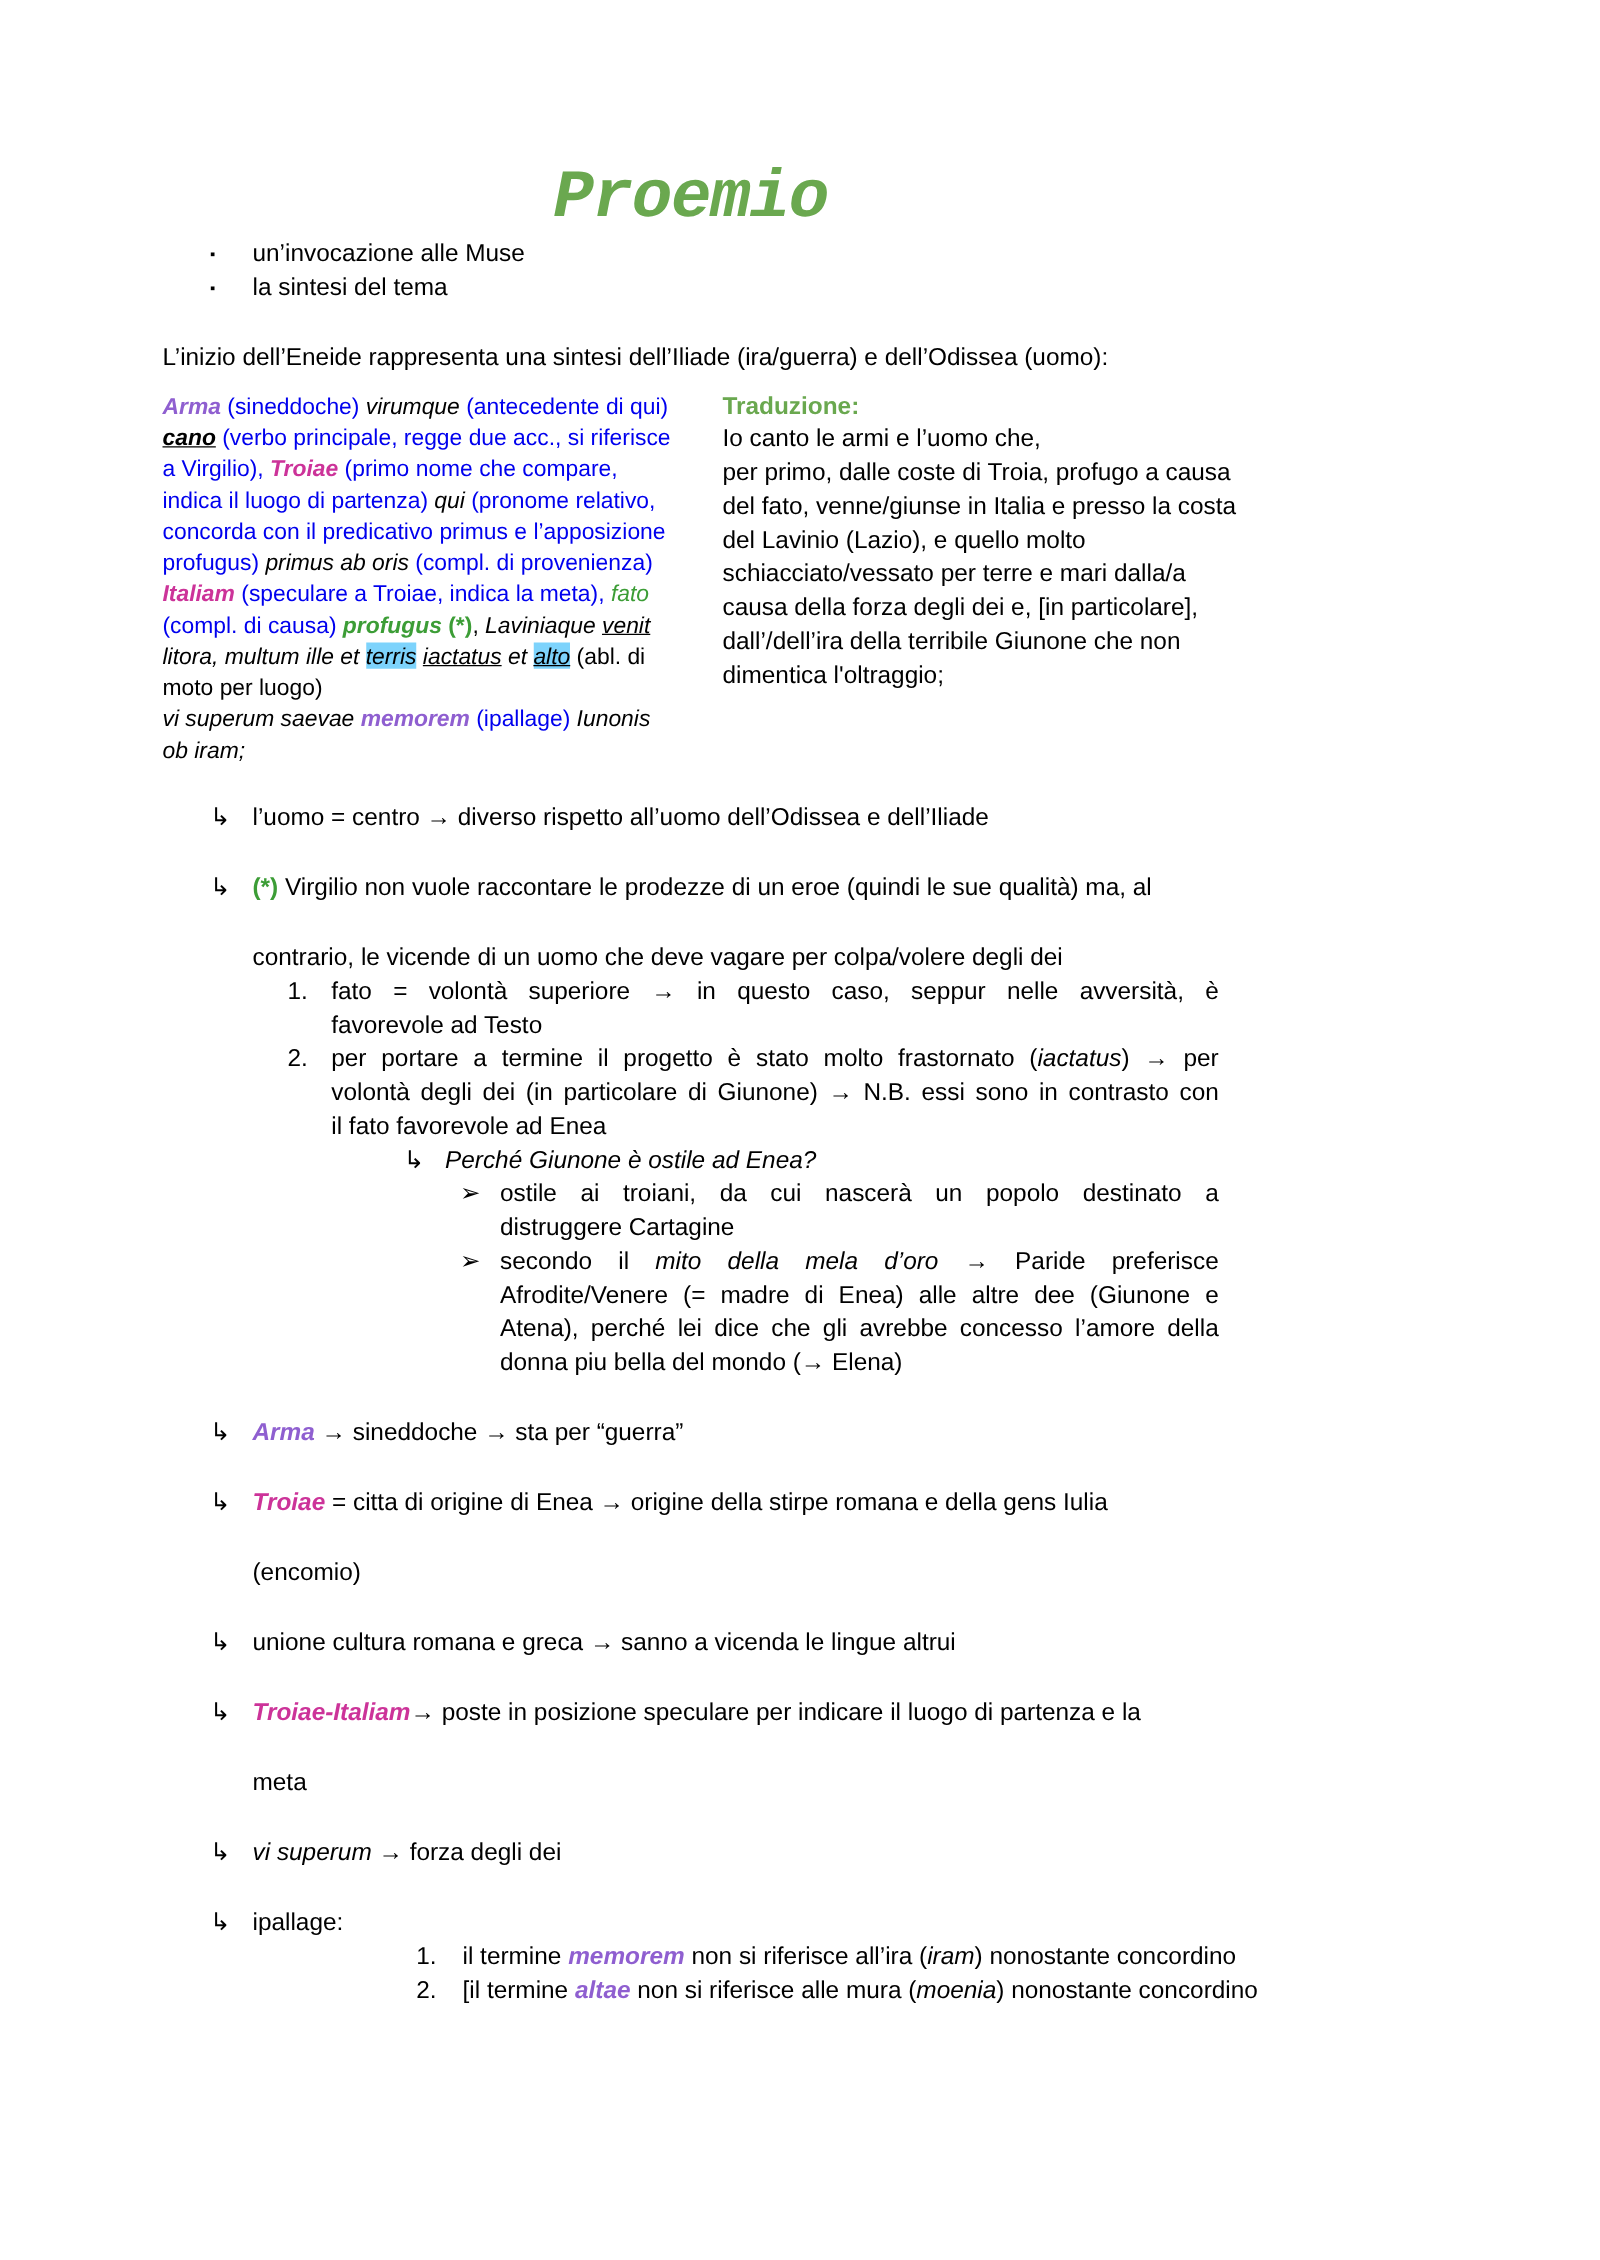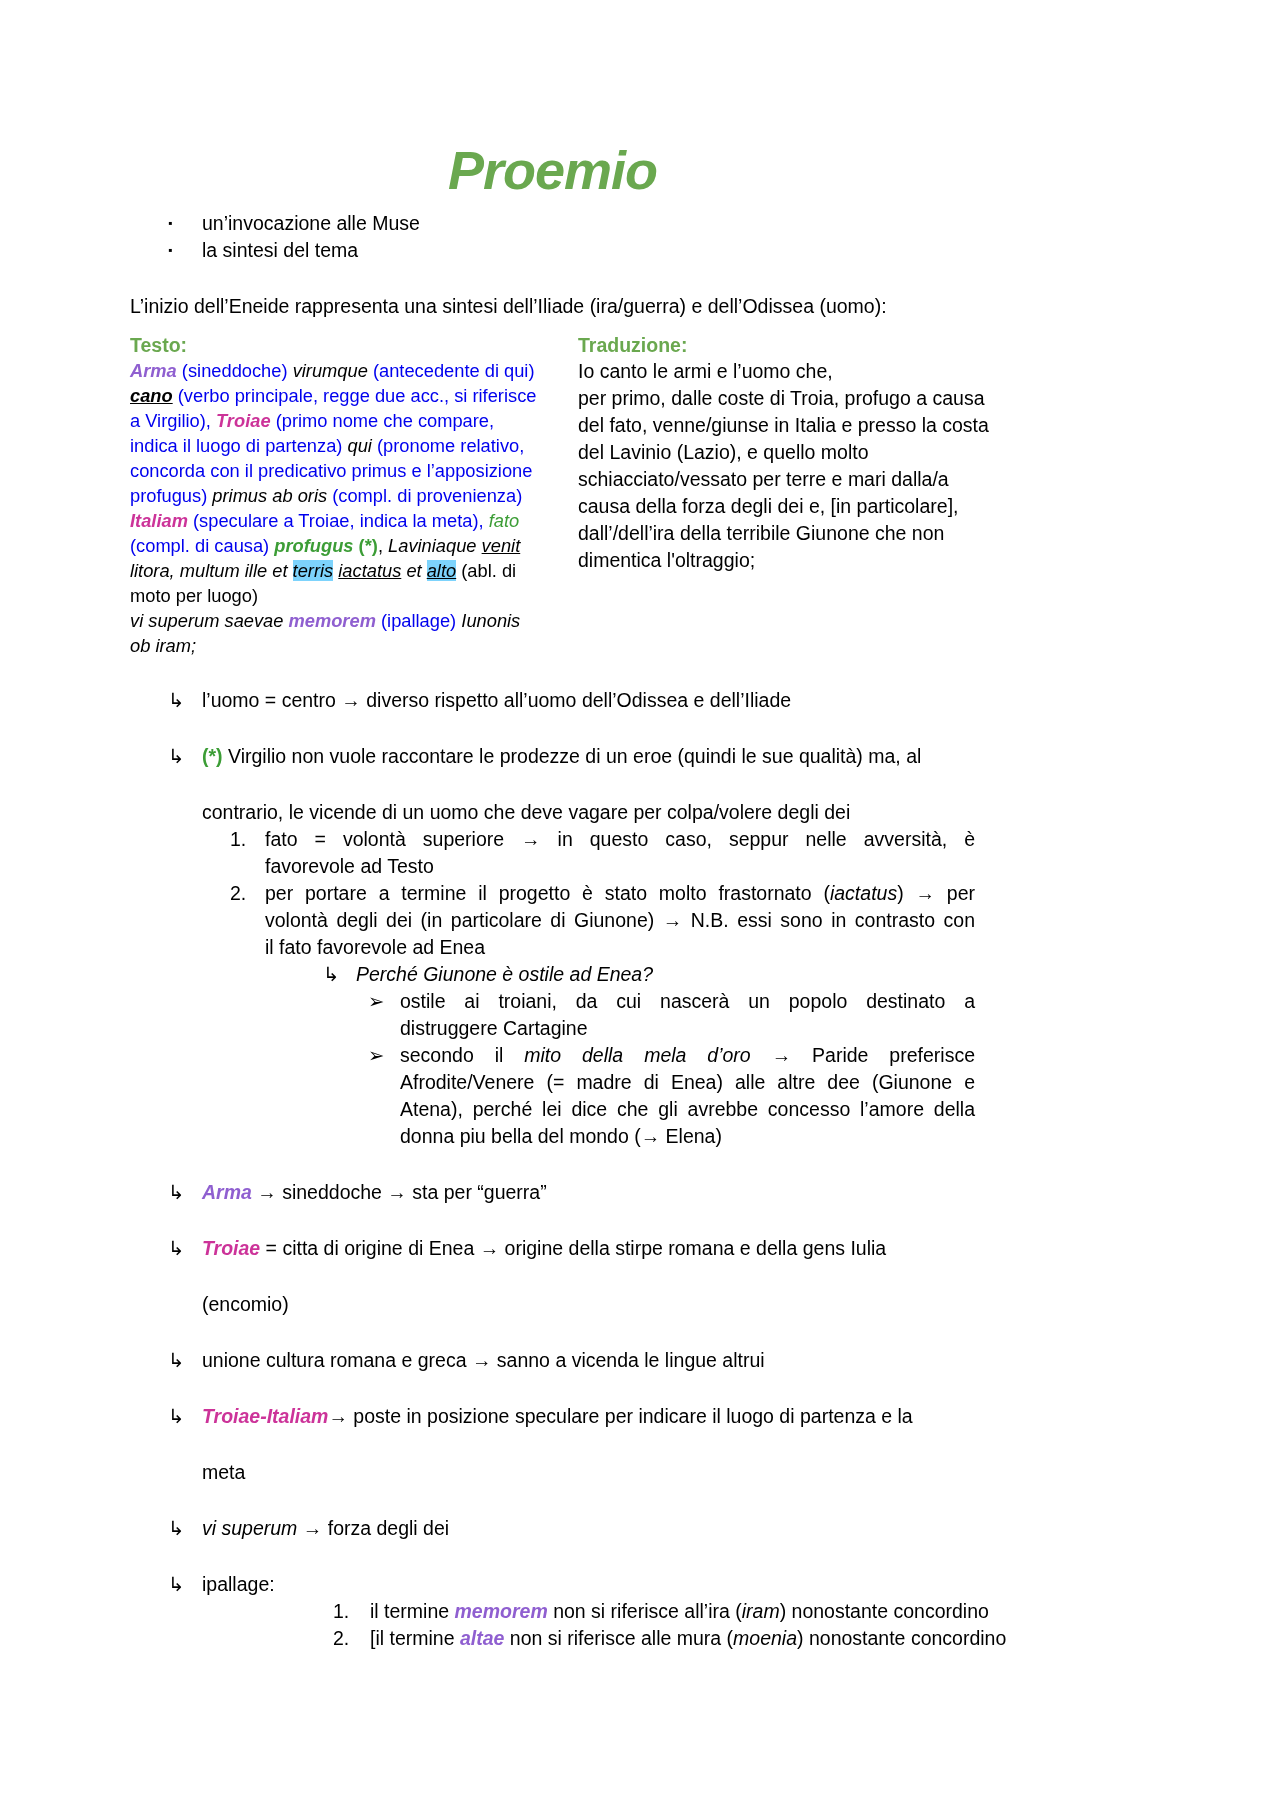--- a/index.html
+++ b/index.html
@@ -8,23 +8,23 @@
     width:1280px;height:1808px;
     background:#ffffff;
     box-sizing:border-box;
     padding:130px 0 0 130px;
     font-family:"Liberation Sans","DejaVu Sans",sans-serif;
     color:#000;
     overflow:hidden;
   }
   .content{width:845px;}
   .title{
-    margin:10px;
+    margin:0;
     text-align:center;
-    font-family:Liberation Sans, sans-serif;
+    font-family:Liberation Mono, monospace;
     font-style:italic;
     font-weight:700;
     font-size:54px;
     line-height:60px;
     color:#6aa84f;
     letter-spacing:-1px;
   }
   .lead{margin:38px 0 0 0;font-size:19.5px;line-height:27px;}
   .sq-list{margin:0;}
   .sq-item{position:relative;line-height:27px;font-size:19.5px;}
@@ -86,21 +86,20 @@
         <div class="sq-item">
           <span class="sq">▪</span>
           <span class="sq-text">la sintesi del tema</span>
         </div>
       </div>
 
     <p class="lead2">L’inizio dell’Eneide rappresenta una sintesi dell’Iliade (ira/guerra) e dell’Odissea (uomo):</p>
 
     <div class="cols">
       <div class="col col-testo">
-        <div class="col-h">Testo:</div>
         <div id="testo-lines">
             <div class="tline"><span class="purple bi">Arma</span><span> </span><span class="blue">(sineddoche)</span><span> </span><span class="i">virumque</span><span> </span><span class="blue">(antecedente di qui)</span></div>
             <div class="tline"><span class="bi u">cano</span><span> </span><span class="blue">(verbo principale, regge due acc., si riferisce</span></div>
             <div class="tline"><span class="blue">a Virgilio), </span><span class="pink bi">Troiae</span><span> </span><span class="blue">(primo nome che compare,</span></div>
             <div class="tline"><span class="blue">indica il luogo di partenza) </span><span class="i">qui</span><span> </span><span class="blue">(pronome relativo,</span></div>
             <div class="tline"><span class="blue">concorda con il predicativo primus e l’apposizione</span></div>
             <div class="tline"><span class="blue">profugus) </span><span class="i">primus ab oris</span><span> </span><span class="blue">(compl. di provenienza)</span></div>
             <div class="tline"><span class="pink bi">Italiam</span><span> </span><span class="blue">(speculare a Troiae, indica la meta),</span><span> </span><span class="green i">fato</span></div>
             <div class="tline"><span class="blue">(compl. di causa)</span><span> </span><span class="green bi">profugus</span><span> </span><span class="green b">(*)</span><span>, </span><span class="i">Laviniaque </span><span class="i u">venit</span></div>
             <div class="tline"><span class="i">litora, multum ille et </span><span class="i hl">terris</span><span> </span><span class="i u">iactatus</span><span class="i"> et </span><span class="i u hl">alto</span><span> </span><span>(abl. di</span></div>

